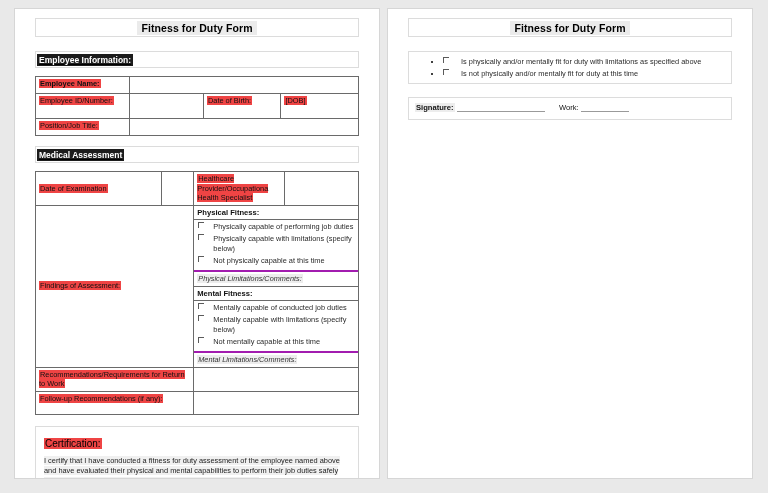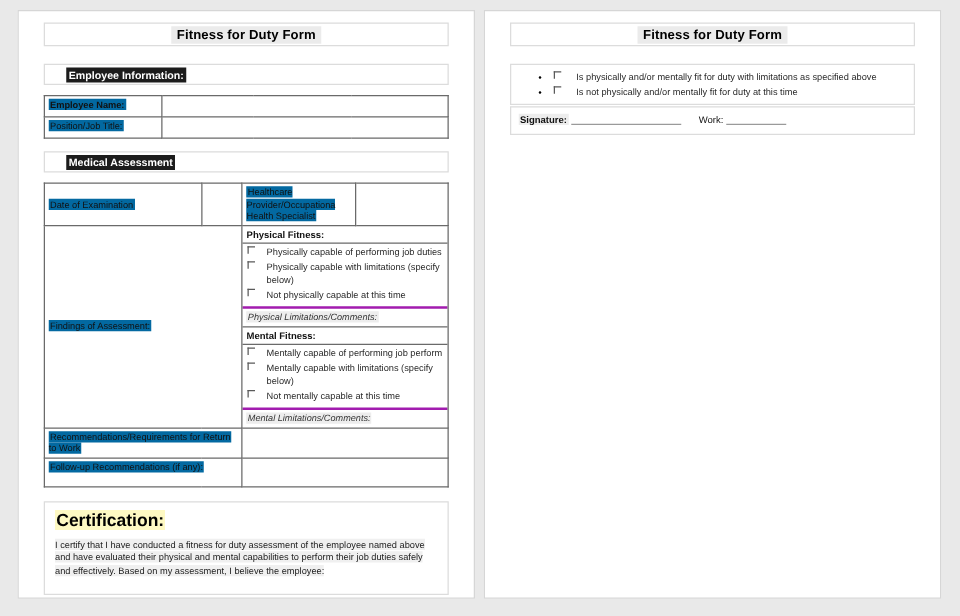--- a/index.html
+++ b/index.html
@@ -37,22 +37,23 @@
     padding:1px 4px 1px 4px;
     letter-spacing:.1px;
     white-space:nowrap;
   }
 
   
   .sec-bar{
     border:1px solid #dcdcdc;
     height:15px;
     display:flex;align-items:center;
-    padding-left:17px;
+    padding-left:1px;
     margin-bottom:8px;
+    text-decoration:underline;
   }
   .sec-bar .hl{
     background:#1c1c1c;color:#ffffff;
     font-weight:bold;font-size:8.5px;
     padding:1px 2px;
     line-height:10px;
     white-space:nowrap;
   }
 
   
@@ -64,21 +65,21 @@
   }
   table.form td{
     border:1px solid #6a6a6a;
     vertical-align:top;
     padding:2px 3px;
     font-size:7.4px;
     line-height:9.5px;
     color:#111;
   }
   td.lbl-b{font-weight:bold;}
-  .inline-hl{background:#0369a1;padding:0 1px;}
+  .inline-hl{background:#ef4444;padding:0 1px;}
 
   
   #emp-table td{height:12px;}
   #emp-table tr.r2 td{height:20px;}
 
   
   #med-table{margin-bottom:11px;}
   #med-table td{padding:0;}
   #med-table td .pad{padding:2px 3px;display:block;}
   .vmid{vertical-align:middle !important;}
@@ -115,35 +116,35 @@
   .lim-row span{background:#ededed;padding:0 1px;}
   .brdr-bottom{border-bottom:1px solid #6a6a6a;}
 
   
   .cert-box{
     border:1px solid #dcdcdc;
     padding:6px 8px 4px 8px;
     margin-top:2px;
   }
   .cert-title{
-    font-weight:bold;font-size:14px;
-    background:#fef9c3;display:inline-block;padding:0 1px;
+    font-weight:normal;font-size:10px;
+    background:#ef4444;display:inline-block;padding:0 1px;
     margin-bottom:7px;
   }
   .cert-body{
     font-size:7.4px;line-height:10.5px;color:#222;
     margin-bottom:9px;
   }
   .cert-body span{background:#f0f0f0;}
 
   
   .p2-list{
     border:1px solid #dcdcdc;
     padding:4px 12px 4px 10px;
-    margin-bottom:1px;
+    margin-bottom:13px;
   }
   .p2-row{
     position:relative;
     padding-left:42px;
     font-size:7.4px;line-height:11.5px;color:#2a2a2a;
   }
   .p2-row .dot{
     position:absolute;left:12px;top:5px;
     width:2px;height:2px;background:#000;border-radius:50%;
   }
@@ -195,20 +196,26 @@
             <col style="width:29%">
             <col style="width:23%">
             <col style="width:24%">
             <col style="width:24%">
           </colgroup>
         <tbody>
           <tr>
             <td class="lbl-b" colspan="1"><span class="inline-hl">Employee Name:</span></td>
             <td colspan="3"></td>
           </tr>
+          <tr class="r2">
+            <td><span class="inline-hl">Employee ID/Number:</span></td>
+            <td></td>
+            <td><span class="inline-hl">Date of Birth:</span></td>
+            <td><span class="inline-hl">[DOB]</span></td>
+          </tr>
           <tr>
             <td style="width:21%"><span class="inline-hl">Position/Job Title:</span></td>
             <td colspan="3"></td>
           </tr>
         </tbody>
       </table>
 
       <div class="sec-bar">
         <span class="hl">Medical Assessment</span>
       </div>
@@ -258,21 +265,21 @@
                 </div>
               </div>
               <div class="lim-row brdr-bottom">
                 <span>Physical Limitations/Comments:</span>
               </div>
 
               <div class="fit-head">Mental Fitness:</div>
               <div class="fit-opts">
                 <div class="opt">
                   <span class="cb"></span>
-                  <span>Mentally capable of performing job perform</span>
+                  <span>Mentally capable of conducted job duties</span>
                 </div>
                 <div class="opt">
                   <span class="cb"></span>
                   <span>Mentally capable with limitations (specify below)</span>
                 </div>
                 <div class="opt">
                   <span class="cb"></span>
                   <span>Not mentally capable at this time</span>
                 </div>
               </div>

